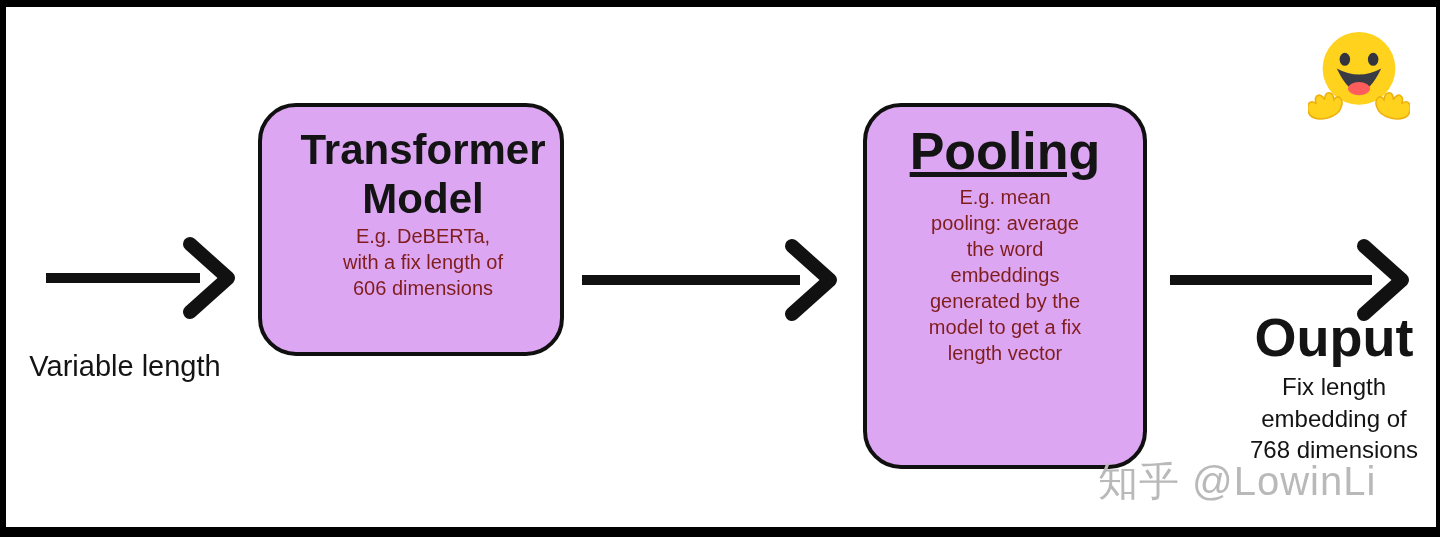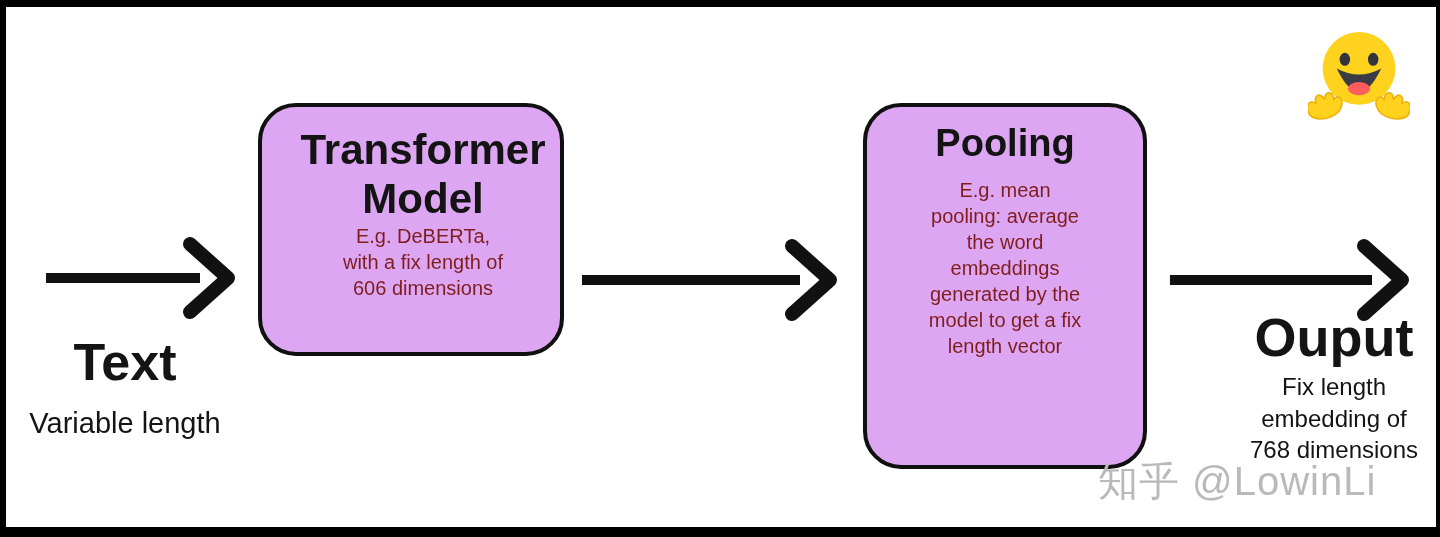--- a/index.html
+++ b/index.html
@@ -48,21 +48,21 @@
     left: 863px; top: 103px;
     width: 284px; height: 366px;
     padding-top: 14px;
   }
   .box-title {
     font-weight: 700;
     line-height: 1.17;
     color: #141414;
   }
   .box-transformer .box-title { font-size: 42px; }
-  .box-pooling .box-title { font-size: 38px; margin-bottom: 12px; }
+  .box-pooling .box-title { font-size: 52px; margin-bottom: 2px; text-decoration: underline; }
   .box-body {
     font-size: 20px;
     line-height: 1.3;
     color: #7f1d1d;
   }
 
   .label-input {
     left: 18px; top: 334px;
     width: 214px;
     z-index: 3;
@@ -134,21 +134,20 @@
     <line x1="4" y1="45" x2="222" y2="45" stroke="#111111" stroke-width="10"></line>
     <polyline points="214,11 252,45 214,79" fill="none" stroke="#111111" stroke-width="14" stroke-linecap="round" stroke-linejoin="round"></polyline>
   </svg>
 
   <svg class="arrow-svg arrow-right" width="244" height="90" viewBox="0 0 244 90" aria-hidden="true">
     <line x1="4" y1="45" x2="206" y2="45" stroke="#111111" stroke-width="10"></line>
     <polyline points="198,11 236,45 198,79" fill="none" stroke="#111111" stroke-width="14" stroke-linecap="round" stroke-linejoin="round"></polyline>
   </svg>
 
   <div class="abs label-input center">
-    <div class="big-title">Text</div>
     <div class="sub">Variable length</div>
   </div>
 
   <div class="node-box box-transformer">
     <div class="box-title prelines">Transformer
 Model</div>
     <div class="box-body prelines">E.g. DeBERTa,
 with a fix length of
 606 dimensions</div>
   </div>

